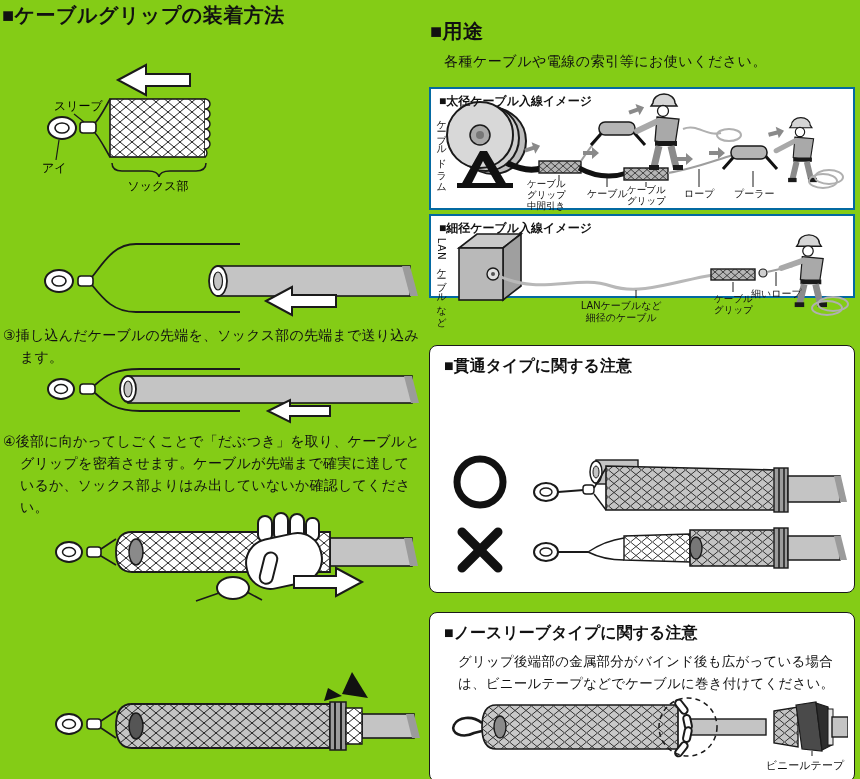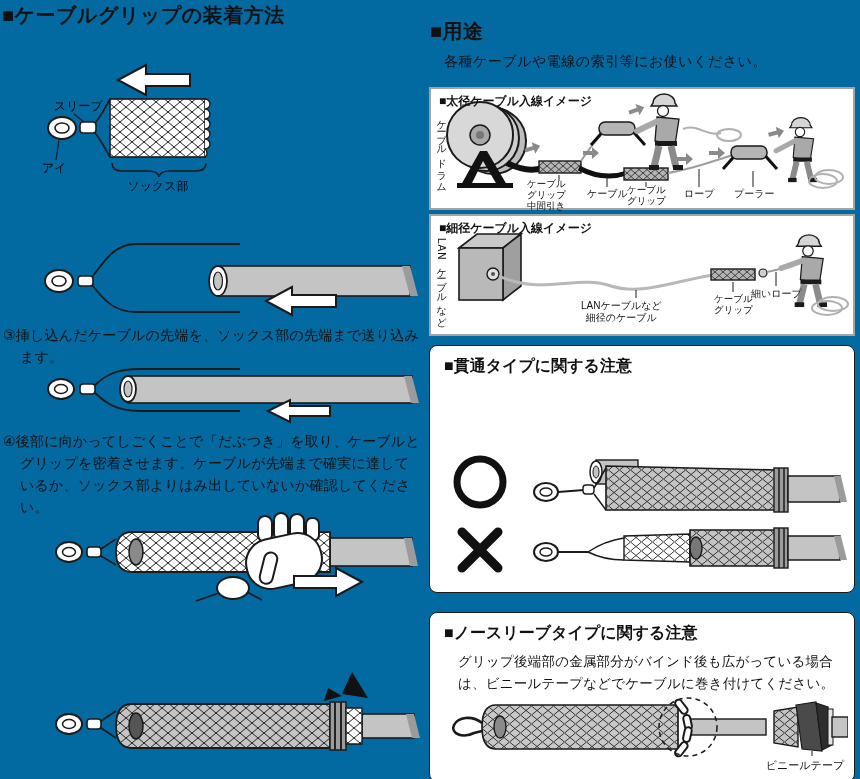--- a/index.html
+++ b/index.html
@@ -1,26 +1,26 @@
 <!DOCTYPE html>
 <html><head>
 <meta charset="utf-8">
 <style>
   *{margin:0;padding:0;box-sizing:border-box}
   html,body{width:860px;height:779px;background:#fff;overflow:hidden;
     font-family:"Liberation Sans","DejaVu Sans",sans-serif;color:#111}
-  .page{position:relative;width:860px;height:779px;background:#0369a1}
+  .page{position:relative;width:860px;height:779px;background:#84cc16}
   .col-left{position:absolute;left:0;top:0;width:427px;height:779px}
   .col-right{position:absolute;left:429px;top:16px;width:429px;height:779px}
   .h-title{position:absolute;font-size:20px;font-weight:bold;letter-spacing:.5px;white-space:nowrap}
   .step{position:absolute;font-size:14px;line-height:1.58;width:417px;
     padding-left:17px;text-indent:-17px;letter-spacing:.2px}
   .fig{position:absolute}
   .subtitle{position:absolute;font-size:14px;letter-spacing:.5px;white-space:nowrap}
-  .imgbox{position:absolute;width:426px;border:2px solid #a3a3a3;background:#fff}
+  .imgbox{position:absolute;width:426px;border:2px solid #0369a1;background:#fff}
   .notebox{position:absolute;width:426px;border:1.6px solid #1a1a1a;border-radius:8px;background:#fff}
   .boxcap{position:absolute;left:8px;top:4px;font-size:12px;font-weight:bold;white-space:nowrap}
   .note-title{position:absolute;left:14px;top:10px;font-size:16px;font-weight:bold;white-space:nowrap}
   .note-body{position:absolute;left:28px;top:38px;width:382px;font-size:13.5px;line-height:1.6;letter-spacing:.2px}
   .lbl{position:absolute;font-size:10px;line-height:1.2;text-align:center;white-space:nowrap}
   .lbl-s{font-size:9.5px;line-height:1.15}
   .vlbl{position:absolute;font-size:10px;writing-mode:vertical-rl;letter-spacing:1px;white-space:nowrap}
   svg{display:block}
 </style>
 </head>
@@ -224,21 +224,21 @@
       </div>
       <div class="lbl" style="left:156px;top:99px">ケーブル</div>
       <div class="lbl lbl-s" style="left:196px;top:96px">
         <div>ケーブル</div>
           <div>グリップ</div>
       </div>
       <div class="lbl" style="left:253px;top:99px">ロープ</div>
       <div class="lbl" style="left:303px;top:99px">プーラー</div>
     </div>
 
-    <div class="imgbox" style="left:0;top:198px;height:122px">
+    <div class="imgbox" style="left:0;top:198px;height:84px">
       <svg style="position:absolute;left:0;top:0" width="422" height="110" viewBox="0 0 422 110">
         <defs>
             <pattern id="m7" width="8" height="7" patternUnits="userSpaceOnUse">
           <path d="M0,3.5 L4,0 L8,3.5 L4,7 Z" fill="none" stroke="#222" stroke-width=".8"></path>
             </pattern>
           </defs>
         <g>
           <polygon points="28,32 46,18 90,18 72,32" fill="#c9c9c9" stroke="#1a1a1a" stroke-width="1.6"></polygon>
           <polygon points="72,32 90,18 90,70 72,84" fill="#9f9f9f" stroke="#1a1a1a" stroke-width="1.6"></polygon>
           <rect x="28" y="32" width="44" height="52" fill="#b9b9b9" stroke="#1a1a1a" stroke-width="1.6"></rect>

